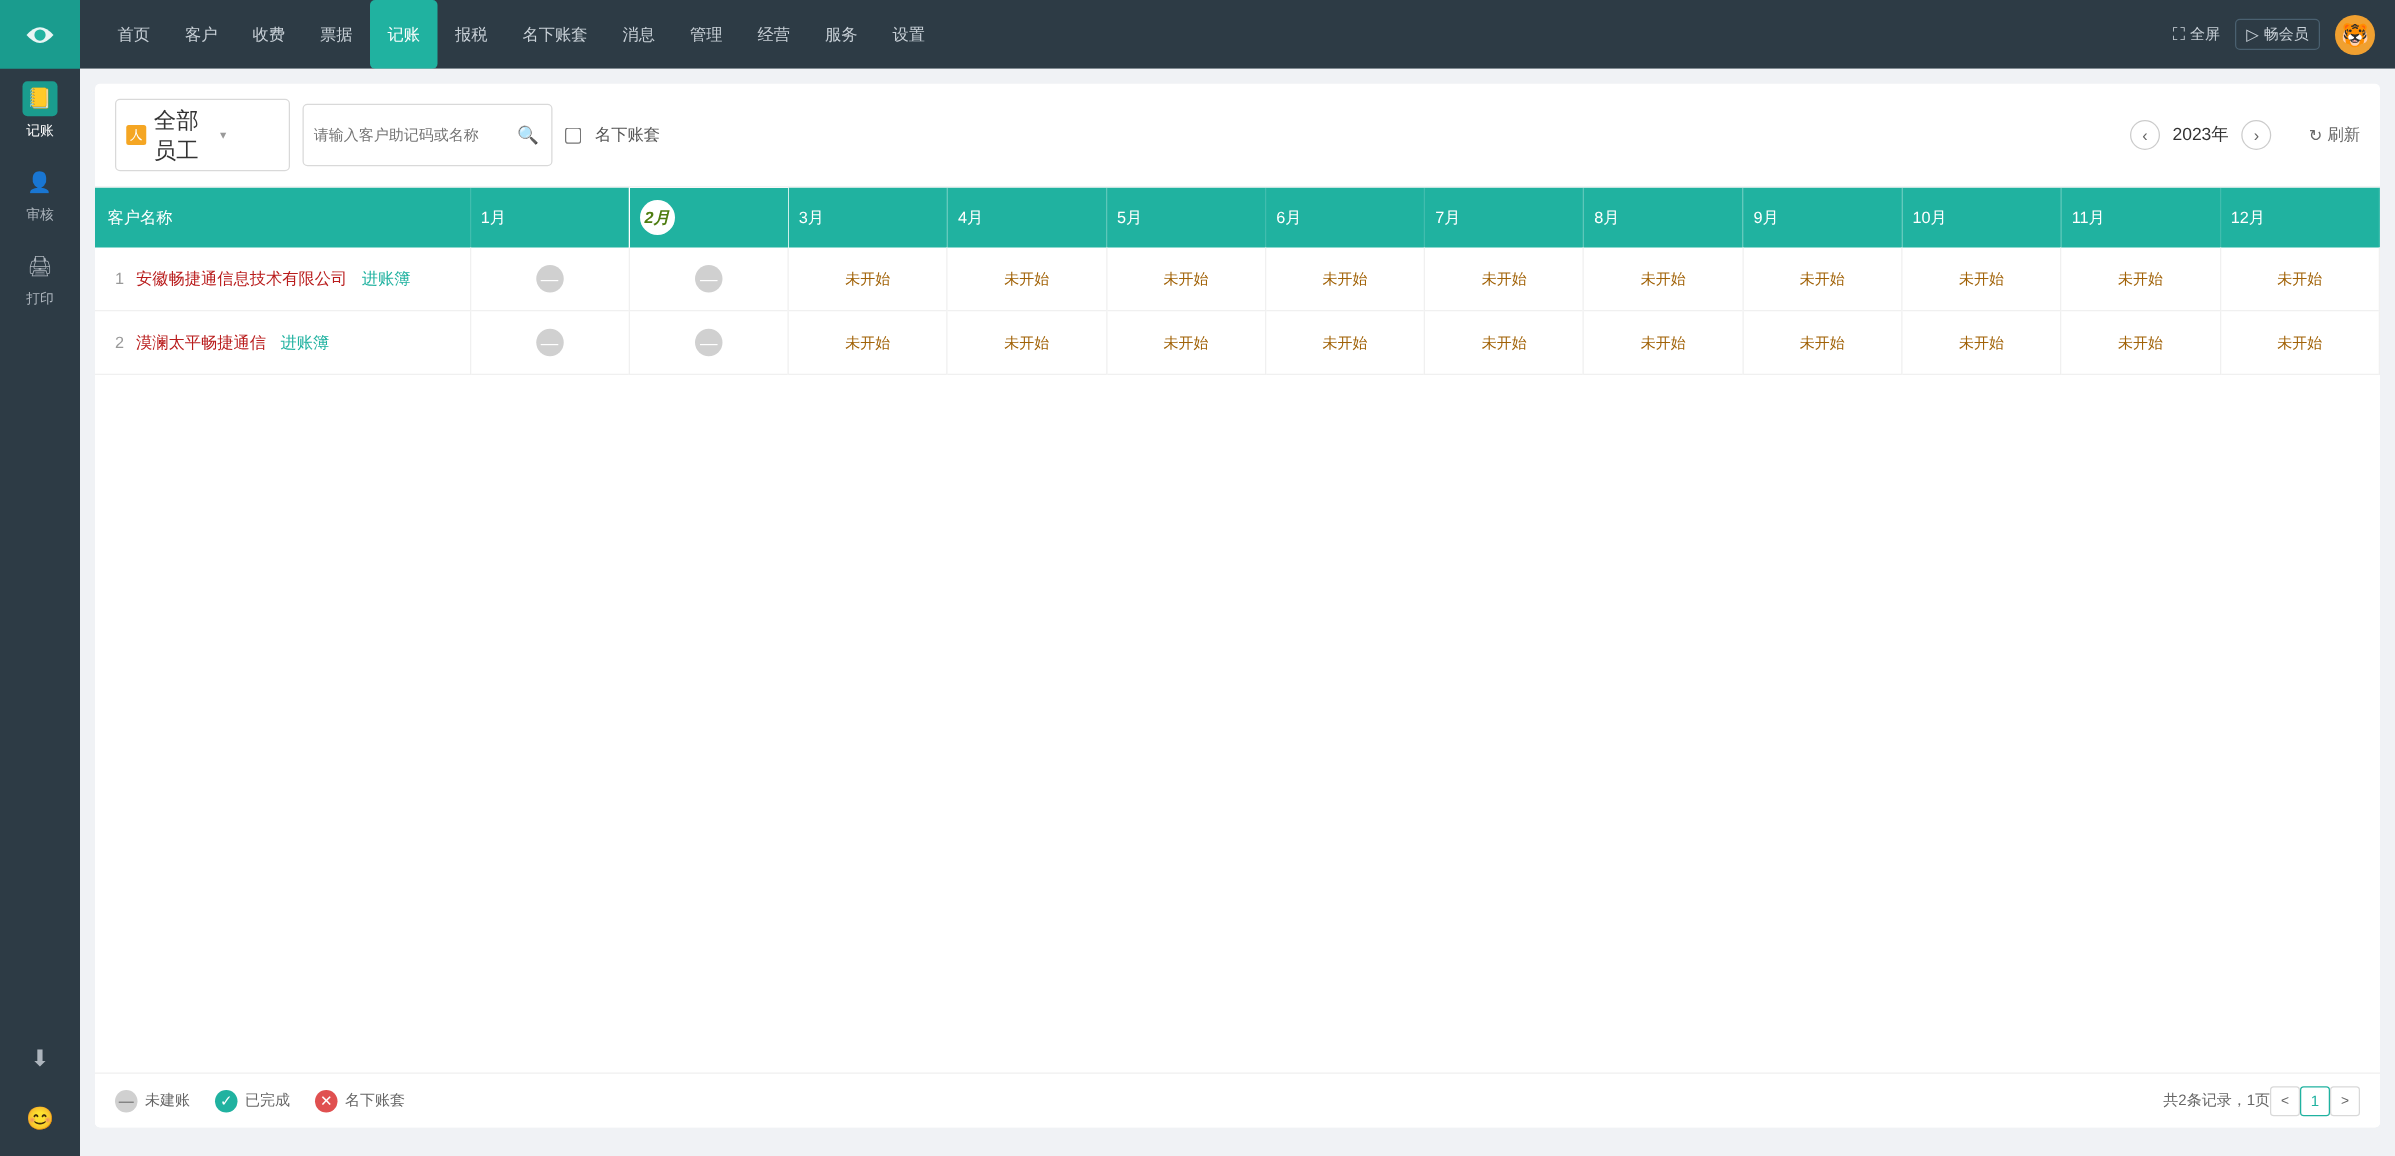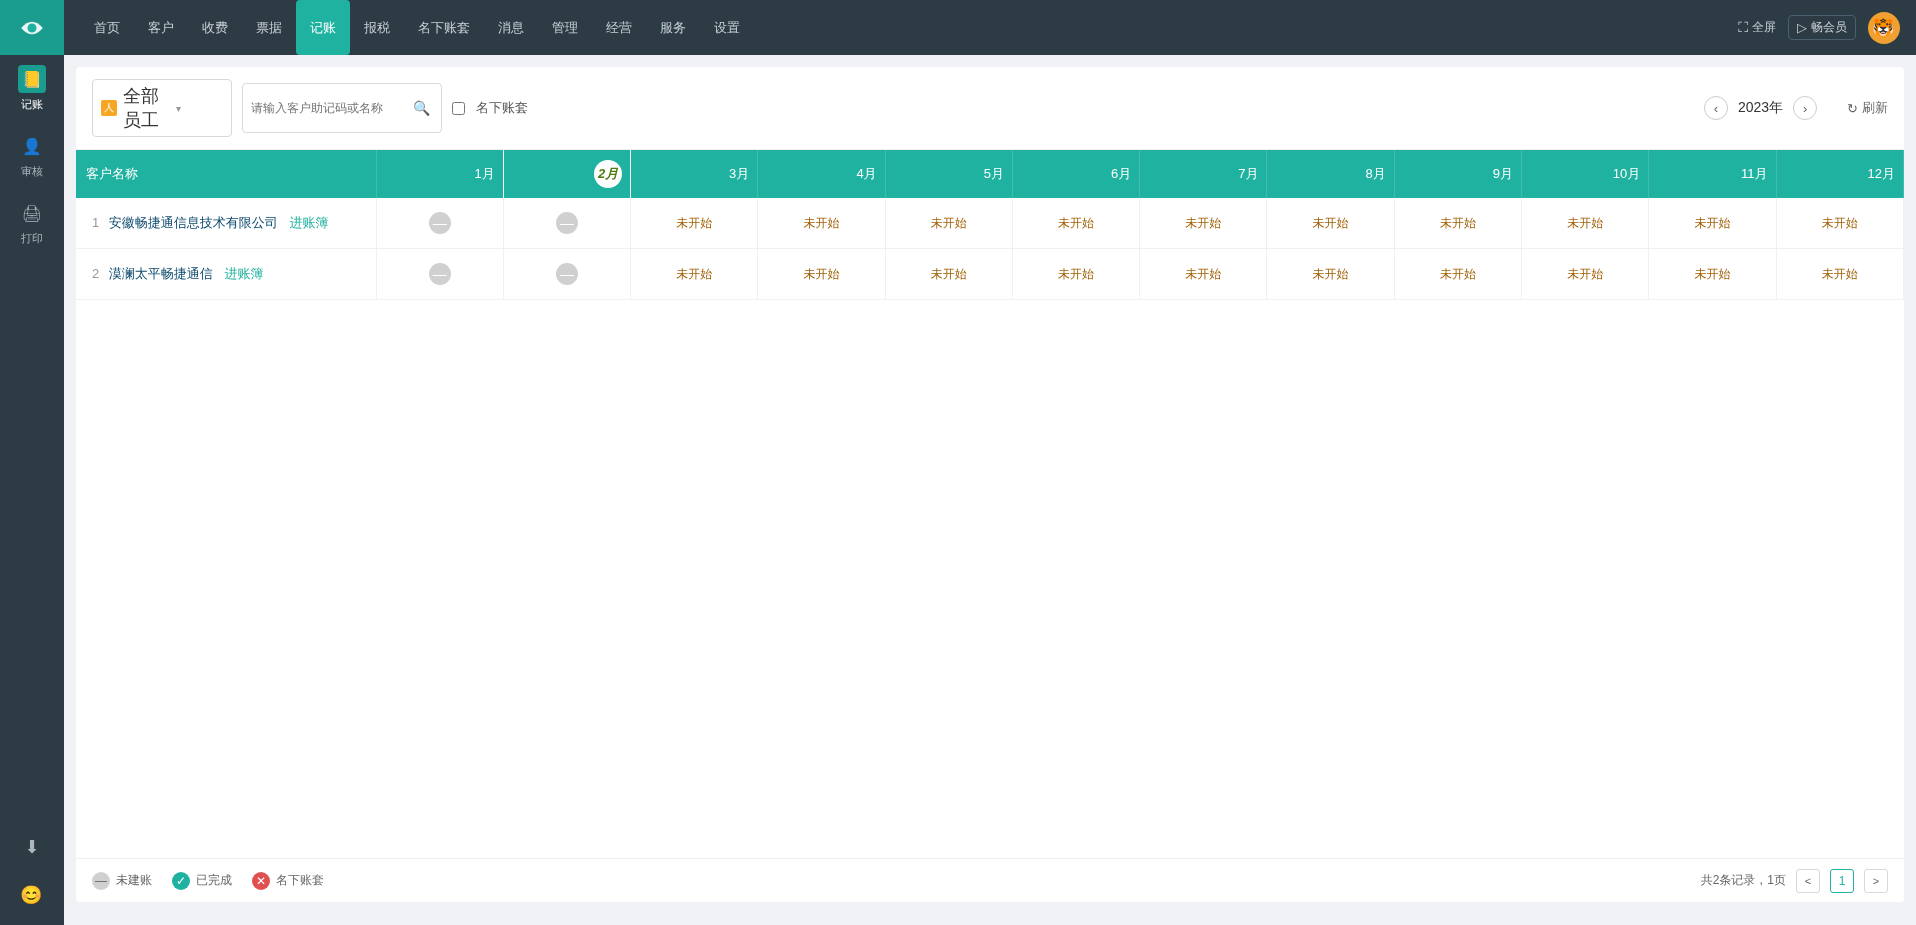--- a/index.html
+++ b/index.html
@@ -226,21 +226,21 @@
       width: 100%;
       border-collapse: collapse;
       table-layout: fixed;
     }
     thead tr th {
       background: #20b2a0;
       color: #fff;
       font-weight: normal;
       font-size: 13px;
       padding: 10px 8px;
-      text-align: right;
+      text-align: left;
       border-right: 1px solid rgba(255,255,255,0.15);
       white-space: nowrap;
     }
     thead tr th:first-child {
       text-align: left;
       padding-left: 16px;
     }
     thead tr th.active-month {
       position: relative;
     }
@@ -270,21 +270,21 @@
       font-size: 13px;
       color: #666;
       border-right: 1px solid #f0f0f0;
       white-space: nowrap;
     }
     tbody tr td:first-child {
       text-align: left;
       padding-left: 16px;
       color: #333;
     }
-    .customer-name { color: #0c4a6e; }
+    .customer-name { color: #b91c1c; }
     .link-btn { color: #20b2a0; cursor: pointer; margin-left: 8px; font-size: 13px; }
     .status-circle {
       display: inline-flex;
       align-items: center;
       justify-content: center;
       width: 22px; height: 22px;
       border-radius: 50%;
       background: #d0d0d0;
       color: #fff;
       font-size: 14px;
@@ -310,21 +310,21 @@
       border-radius: 50%;
       display: inline-flex; align-items: center; justify-content: center;
     }
     .legend-dot.gray { background: #d0d0d0; }
     .legend-dot.teal { background: #20b2a0; }
     .legend-dot.red { background: #e05050; }
     .pagination {
       margin-left: auto;
       display: flex;
       align-items: center;
-      gap: 10px;
+      gap: 0;
       font-size: 12px;
       color: #666;
     }
     .page-btn {
       width: 24px; height: 24px;
       border: 1px solid #d9d9d9;
       border-radius: 3px;
       display: flex; align-items: center; justify-content: center;
       cursor: pointer;
       background: #fff;

